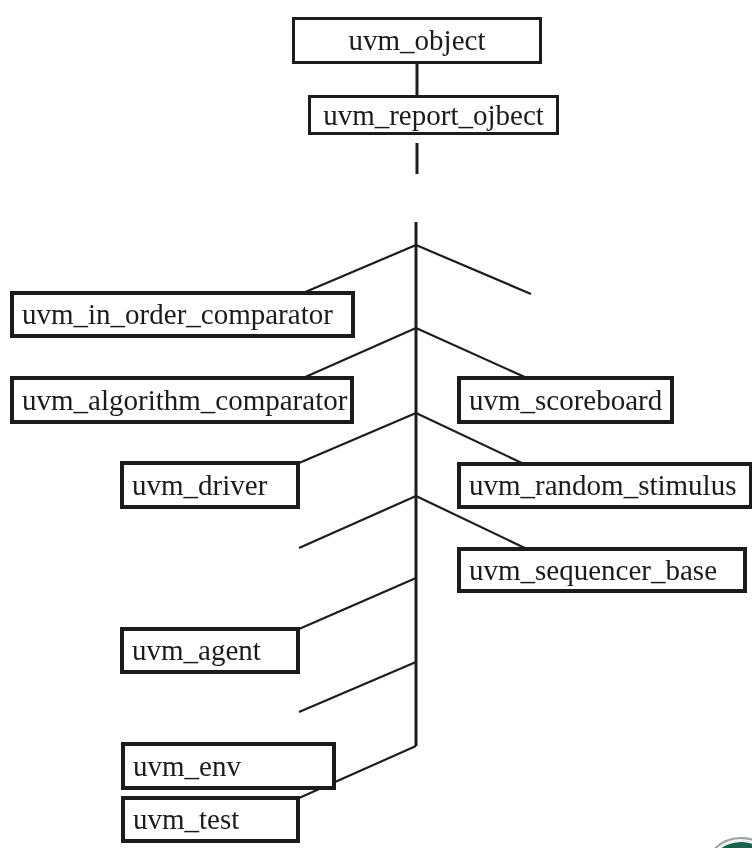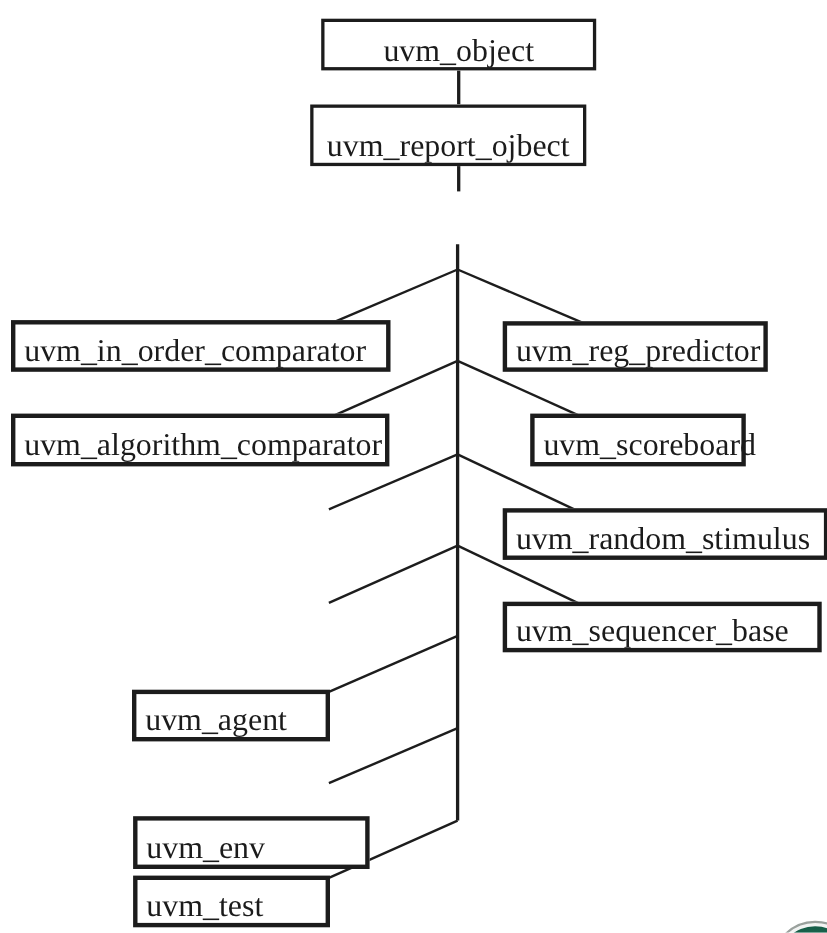--- a/index.html
+++ b/index.html
@@ -27,21 +27,21 @@
   }
   .node {
     position: absolute;
     box-sizing: border-box;
     border: 4px solid #1c1c1c;
     background: #ffffff;
     color: #1b1b1b;
     font-size: 29px;
     line-height: 1;
     display: flex;
-    align-items: flex-end;
+    align-items: center;
     justify-content: flex-start;
     padding-left: 8px;
     white-space: nowrap;
   }
   .node.center {
     justify-content: center;
     padding-left: 0;
     border-width: 3px;
   }
   .logo-outer {
@@ -83,41 +83,41 @@
     <line x1="416" y1="496" x2="527" y2="549" stroke-width="2.2"></line>
     <line x1="416" y1="578" x2="299" y2="629" stroke-width="2.2"></line>
     <line x1="416" y1="662" x2="299" y2="712" stroke-width="2.2"></line>
     <line x1="416" y1="746" x2="299" y2="798" stroke-width="2.2"></line>
   </svg>
 
   <div class="node center" style="left:292px;top:17px;width:250px;height:47px">
     <span>uvm_object</span>
   </div>
 
-  <div class="node center" style="left:282px;top:95px;width:251px;height:56px">
+  <div class="node center" style="left:308px;top:95px;width:251px;height:40px">
     <span>uvm_report_ojbect</span>
   </div>
 
 
   <div class="node" style="left:10px;top:291px;width:345px;height:47px">
     <span>uvm_in_order_comparator</span>
   </div>
 
-  <div class="node" style="left:457px;top:292px;width:241px;height:46px">
-    <span>uvm_reg_predictor</span>
-  </div>
 
   <div class="node" style="left:10px;top:376px;width:344px;height:48px">
     <span>uvm_algorithm_comparator</span>
   </div>
 
-  <div class="node" style="left:482px;top:376px;width:196px;height:48px">
+  <div class="node" style="left:457px;top:376px;width:217px;height:48px">
     <span>uvm_scoreboard</span>
   </div>
 
+  <div class="node" style="left:120px;top:461px;width:180px;height:48px">
+    <span>uvm_driver</span>
+  </div>
 
   <div class="node" style="left:457px;top:462px;width:296px;height:47px">
     <span>uvm_random_stimulus</span>
   </div>
 
 
   <div class="node" style="left:457px;top:547px;width:290px;height:46px">
     <span>uvm_sequencer_base</span>
   </div>
 

